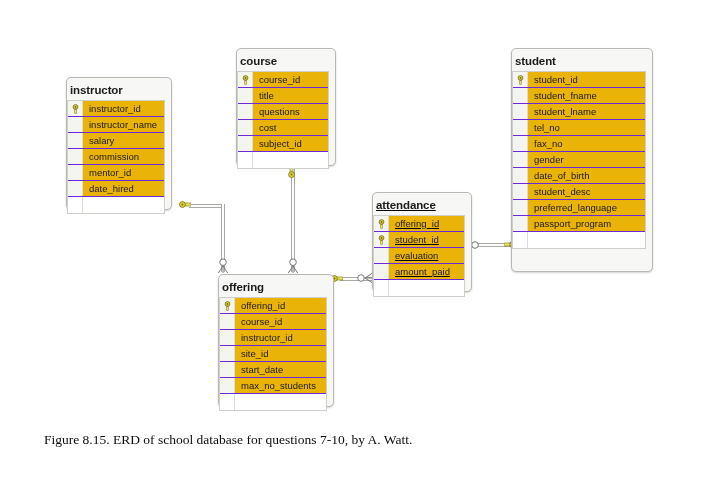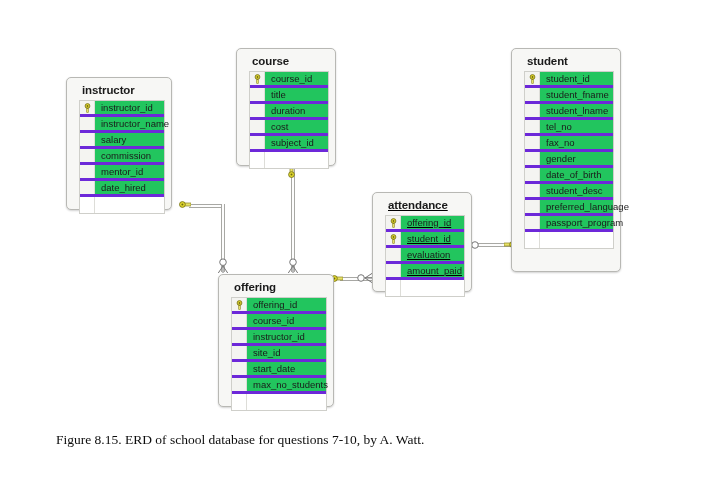--- a/index.html
+++ b/index.html
@@ -11,44 +11,44 @@
   #canvas{position:absolute;inset:0;}
 
   
   .entity{
     position:absolute;
     box-sizing:border-box;
     background:#f7f7f5;
     border:1px solid #b8b8b4;
     border-radius:5px;
     box-shadow:0 1px 2px rgba(0,0,0,.18);
-    padding:5px 6px 7px 12px;
+    padding:5px 6px 7px 0;
     z-index:5;
   }
   .entity-title{
     font-size:11.5px;
     font-weight:bold;
     color:#1a1a1a;
     letter-spacing:-.1px;
     padding:1px 2px 3px 3px;
     line-height:13px;
     white-space:nowrap;
   }
   .grid{
     background:#ffffff;
     border:1px solid #cfcfca;
     border-bottom:none;
   }
   .row{
     display:flex;
     align-items:center;
     height:16px;
-    border-bottom:3px solid #6d28d9;
+    border-bottom:1px solid #6d28d9;
     box-sizing:border-box;
-    background:#22c55e;
+    background:#eab308;
   }
   .row:last-child{border-bottom:1px solid #cfcfca;}
   .row.empty{height:17px;background:#ffffff;}
   .gutter{
     width:15px;min-width:15px;height:100%;
     border-right:1px solid #ddddd8;
     background:#f4f4f1;
     display:flex;align-items:center;justify-content:center;
     box-sizing:border-box;
   }
@@ -185,36 +185,36 @@
             </svg>
           </div>
           <div class="fieldname">course_id</div>
         </div>
         <div class="row">
           <div class="gutter"></div>
           <div class="fieldname">title</div>
         </div>
         <div class="row">
           <div class="gutter"></div>
-          <div class="fieldname">duration</div>
+          <div class="fieldname">questions</div>
         </div>
         <div class="row">
           <div class="gutter"></div>
           <div class="fieldname">cost</div>
         </div>
         <div class="row">
           <div class="gutter"></div>
           <div class="fieldname">subject_id</div>
         </div>
         <div class="row empty">
           <div class="gutter" style="background: rgb(255, 255, 255);"></div>
         </div>
       </div>
     </div>
-    <div class="entity" style="left: 511px; top: 48px; width: 110px; height: 224px;">
+    <div class="entity" style="left: 511px; top: 48px; width: 142px; height: 224px;">
       <div class="entity-title">student</div>
       <div class="grid">
         <div class="row">
           <div class="gutter">
             <svg class="keyicon" viewBox="0 0 7 10">
               <circle cx="3.5" cy="3" r="2.4" fill="#e2d92e" stroke="#6f6a14" stroke-width=".8"></circle>
               <circle cx="3.5" cy="3" r=".9" fill="#6f6a14"></circle>
               <rect x="2.7" y="5" width="1.6" height="4.4" fill="#e8e26a" stroke="#8a8420" stroke-width=".6"></rect>
             </svg>
           </div>
@@ -330,13 +330,13 @@
           <div class="gutter"></div>
           <div class="fieldname">max_no_students</div>
         </div>
         <div class="row empty">
           <div class="gutter" style="background: rgb(255, 255, 255);"></div>
         </div>
       </div>
     </div>
   </div>
 
-<div class="caption" style="left:56px;top:432px;">Figure 8.15. ERD of school database for questions 7-10, by A. Watt.</div>
+<div class="caption" style="left:44px;top:432px;">Figure 8.15. ERD of school database for questions 7-10, by A. Watt.</div>
 
 </body></html>

